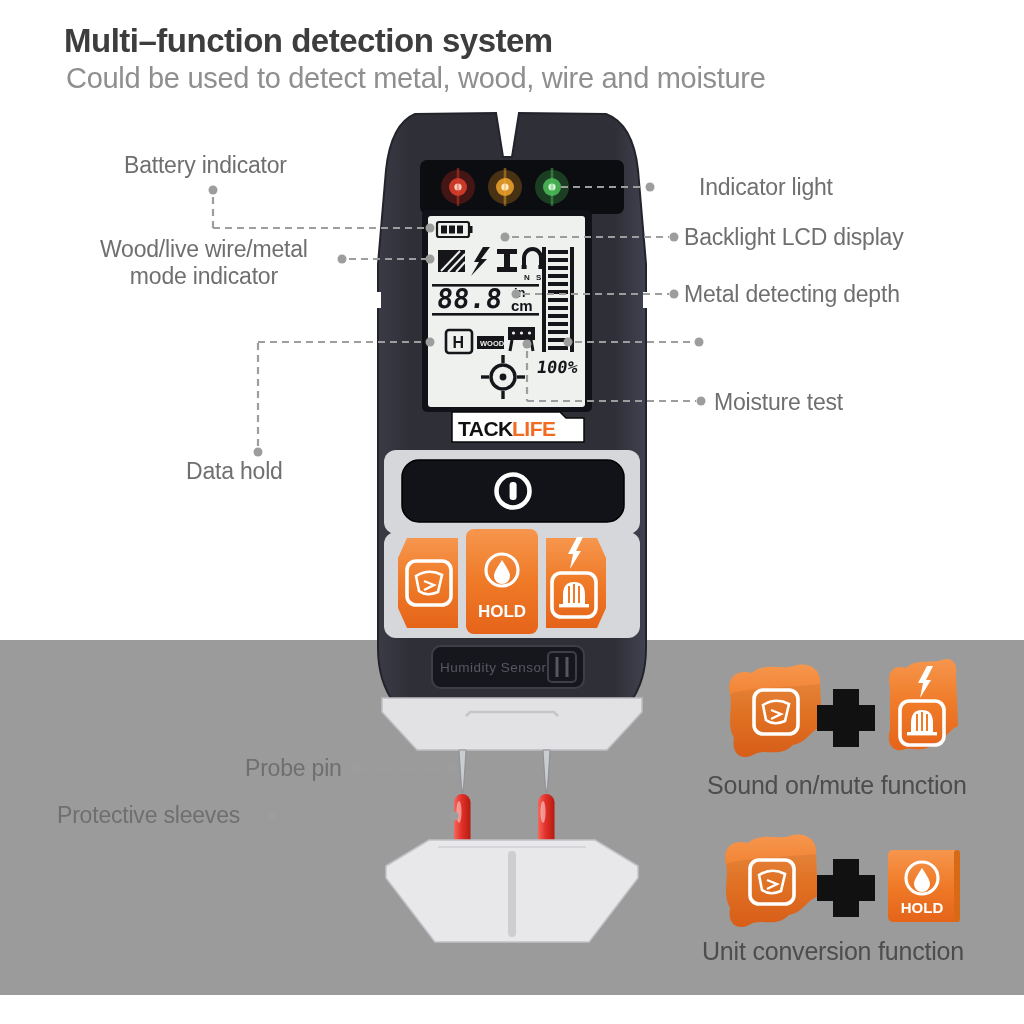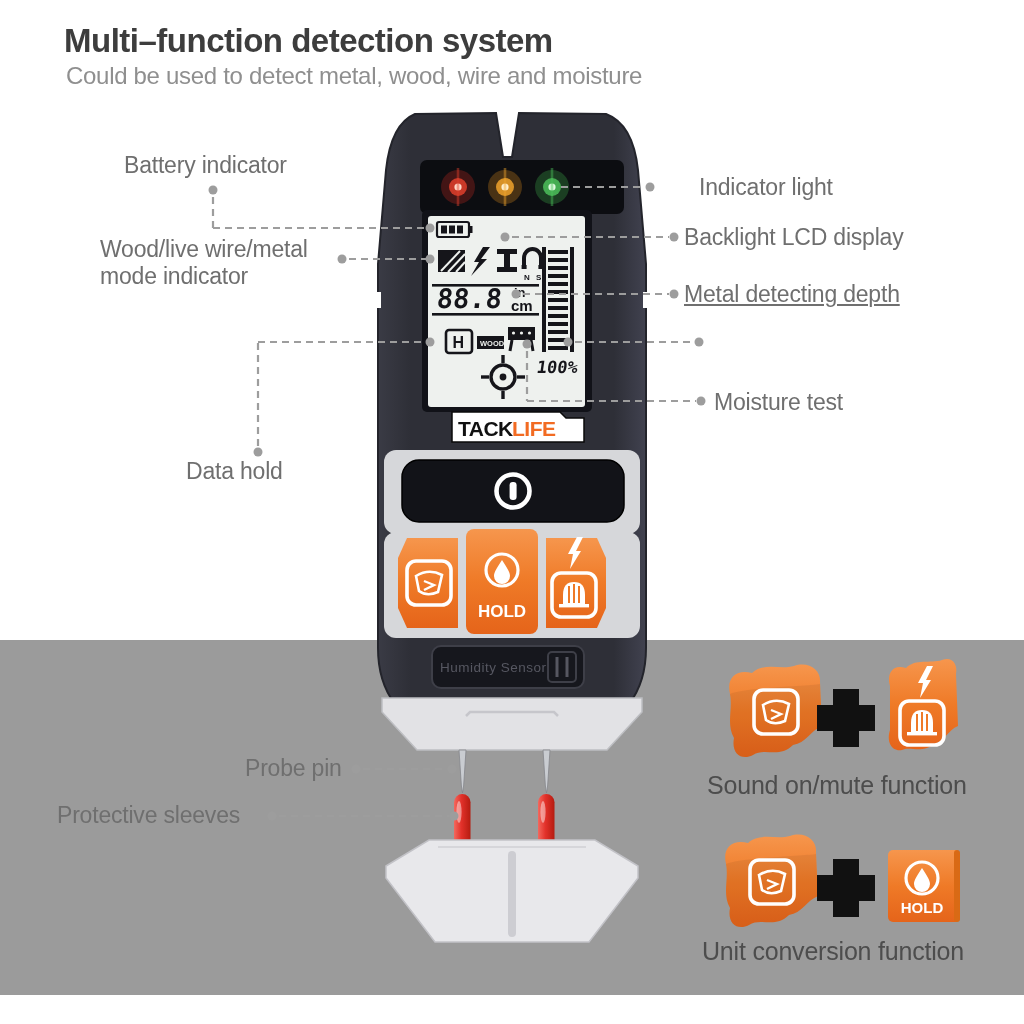--- a/index.html
+++ b/index.html
@@ -4,21 +4,21 @@
 <style>
   html,body{margin:0;padding:0;}
   body{
     width:1024px;height:1024px;position:relative;overflow:hidden;
     background:#ffffff;font-family:"Liberation Sans", sans-serif;
   }
   .abs{position:absolute;}
   #gray-band{left:0;top:640px;width:1024px;height:355px;background:#9b9b9b;}
   #stage{left:0;top:0;width:1024px;height:1024px;}
   .title{left:64px;top:22px;font-size:33px;font-weight:bold;color:#3d3d3d;letter-spacing:-0.5px;}
-  .subtitle{left:66px;top:62px;font-size:24px;color:#8f8f8f;letter-spacing:-0.3px;}
+  .subtitle{left:66px;top:62px;font-size:29px;color:#8f8f8f;letter-spacing:-0.3px;}
   .callout{font-size:23px;color:#6f6f6f;letter-spacing:-0.2px;white-space:nowrap;line-height:27px;}
   .funclabel{font-size:25px;color:#4d4d4d;letter-spacing:-0.2px;white-space:nowrap;}
   svg text{font-family:"Liberation Sans", sans-serif;}
   svg text.seg{font-family:"DejaVu Sans Mono", monospace;font-weight:bold;}
 </style>
 </head>
 <body>
 
 <div id="gray-band" class="abs"></div>
 
@@ -338,29 +338,29 @@
       <use href="#dropc" x="922" y="878"></use>
       <text x="922" y="913" font-size="15" font-weight="bold" fill="#ffffff" text-anchor="middle">HOLD</text>
     </g>
   </g>
 </svg>
 
 <div class="abs title">Multi–function detection system</div>
 <div class="abs subtitle">Could be used to detect metal, wood, wire and moisture</div>
 
 <div class="abs callout" style="left:124px;top:152px;">Battery indicator</div>
-<div class="abs callout" style="left:100px;top:236px;">
+<div class="abs callout" style="left:100px;top:236px;text-align:center;">
   <div>Wood/live wire/metal</div>
   <div>mode indicator</div>
 </div>
 <div class="abs callout" style="left:186px;top:458px;">Data hold</div>
 
 <div class="abs callout" style="left:662px;top:174px;margin-left:37px;">Indicator light</div>
 <div class="abs callout" style="left:684px;top:224px;">Backlight LCD display</div>
-<div class="abs callout" style="left:684px;top:281px;text-decoration:underline;">Metal detecting depth</div>
+<div class="abs callout" style="left:684px;top:281px;">Metal detecting depth</div>
 <div class="abs callout" style="left:713px;top:322px;">
 </div>
 <div class="abs callout" style="left:714px;top:389px;">Moisture test</div>
 
 <div class="abs callout" style="left:245px;top:755px;">Probe pin</div>
 <div class="abs callout" style="left:57px;top:802px;">Protective sleeves</div>
 
 <div class="abs funclabel" style="left:707px;top:771px;">Sound on/mute function</div>
 <div class="abs funclabel" style="left:702px;top:937px;">Unit conversion function</div>
 

